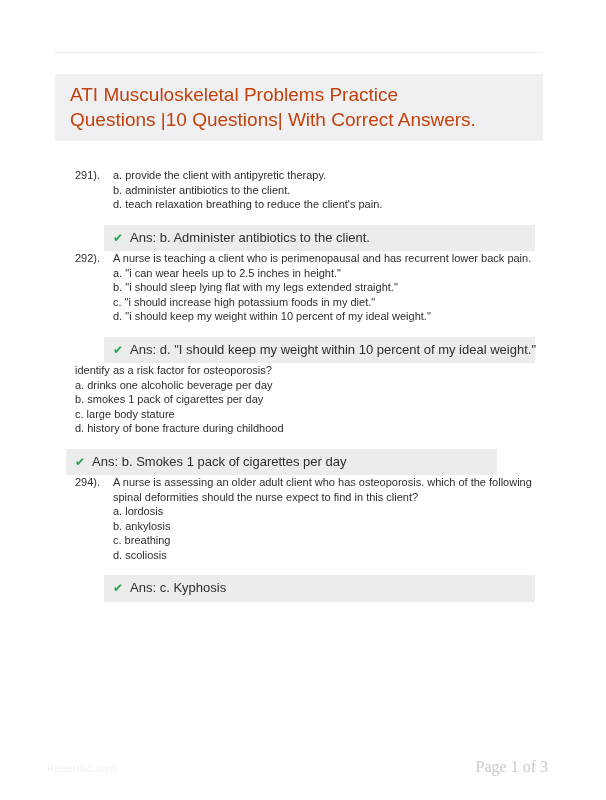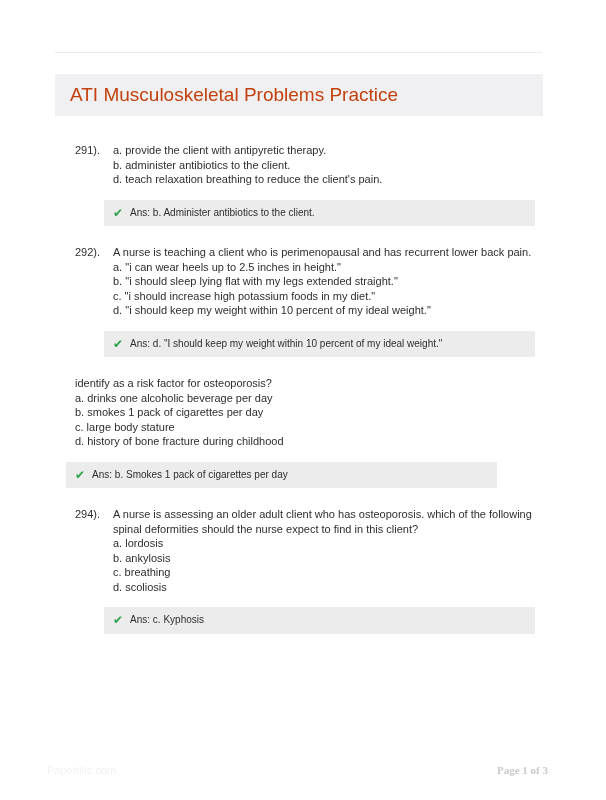--- a/index.html
+++ b/index.html
@@ -22,21 +22,21 @@
   }
   .title-box {
     margin:21px 63px 0 55px;
     background:#f0f0f2;
     padding:8px 14px 9px 15px;
     font-size:19px;
     line-height:25px;
     color:#c2410c;
   }
   .questions { margin:27px 0 0 75px; }
-  .question { display:flex; margin-bottom:19px; }
+  .question { display:flex; }
   .qnum {
     flex:none; width:38px;
     font-size:11px; line-height:14.5px;
     color:#2e2e2e;
   }
   .qbody { width:440px; }
   .line {
     font-size:11px; line-height:14.5px;
     white-space:nowrap; color:#2e2e2e;
   }
@@ -46,44 +46,44 @@
     width:431px;
     background:#ececec;
     padding:6px 0 6px 9px;
     display:flex; align-items:center;
   }
   .check {
     color:#2ba24c; font-size:12px; line-height:14.5px;
     margin-right:7px;
   }
   .answer-text {
-    font-size:10px; line-height:14.5px;
+    font-size:13px; line-height:14.5px;
     color:#2e2e2e; white-space:nowrap;
   }
   .footer {
     position:absolute; left:0; right:0; bottom:24px;
     display:flex; justify-content:space-between; align-items:baseline;
     padding:0 58px 0 47px;
   }
   .watermark { color:#f1f1f1; font-size:11px; }
   .page-num {
-    color:#c9c9c9; font-size:11px;
+    color:#c9c9c9; font-size:16px;
     font-family:"Liberation Serif", serif;
-    font-weight:bold;
   }
 </style>
 </head>
 <body>
 
 <div class="sheet">
 
   <div class="rule"></div>
 
   <div class="title-box">
     <div>ATI Musculoskeletal Problems Practice</div>
+    <div>Questions |10 Questions| With Correct Answers.</div>
   </div>
 
   <div class="questions">
 
     <div class="question">
       <div class="qnum">291).</div>
       <div class="qbody">
         <div class="line">a. provide the client with antipyretic therapy.</div>
         <div class="line">b. administer antibiotics to the client.</div>
         <div class="line">d. teach relaxation breathing to reduce the client's pain.</div>

